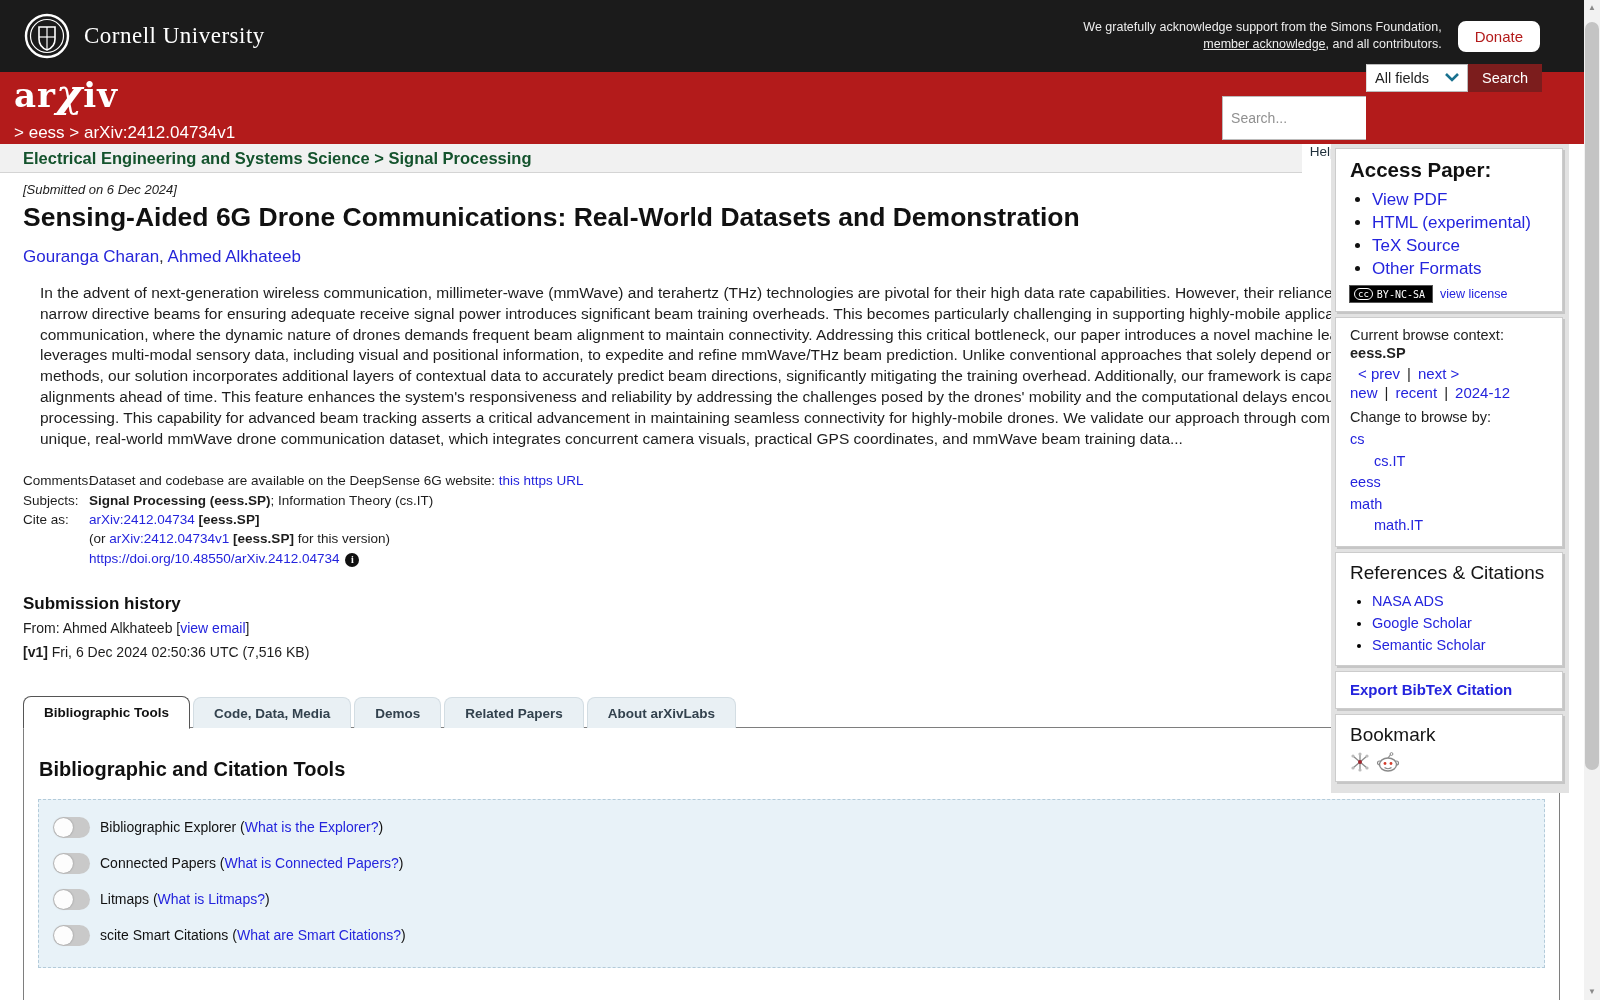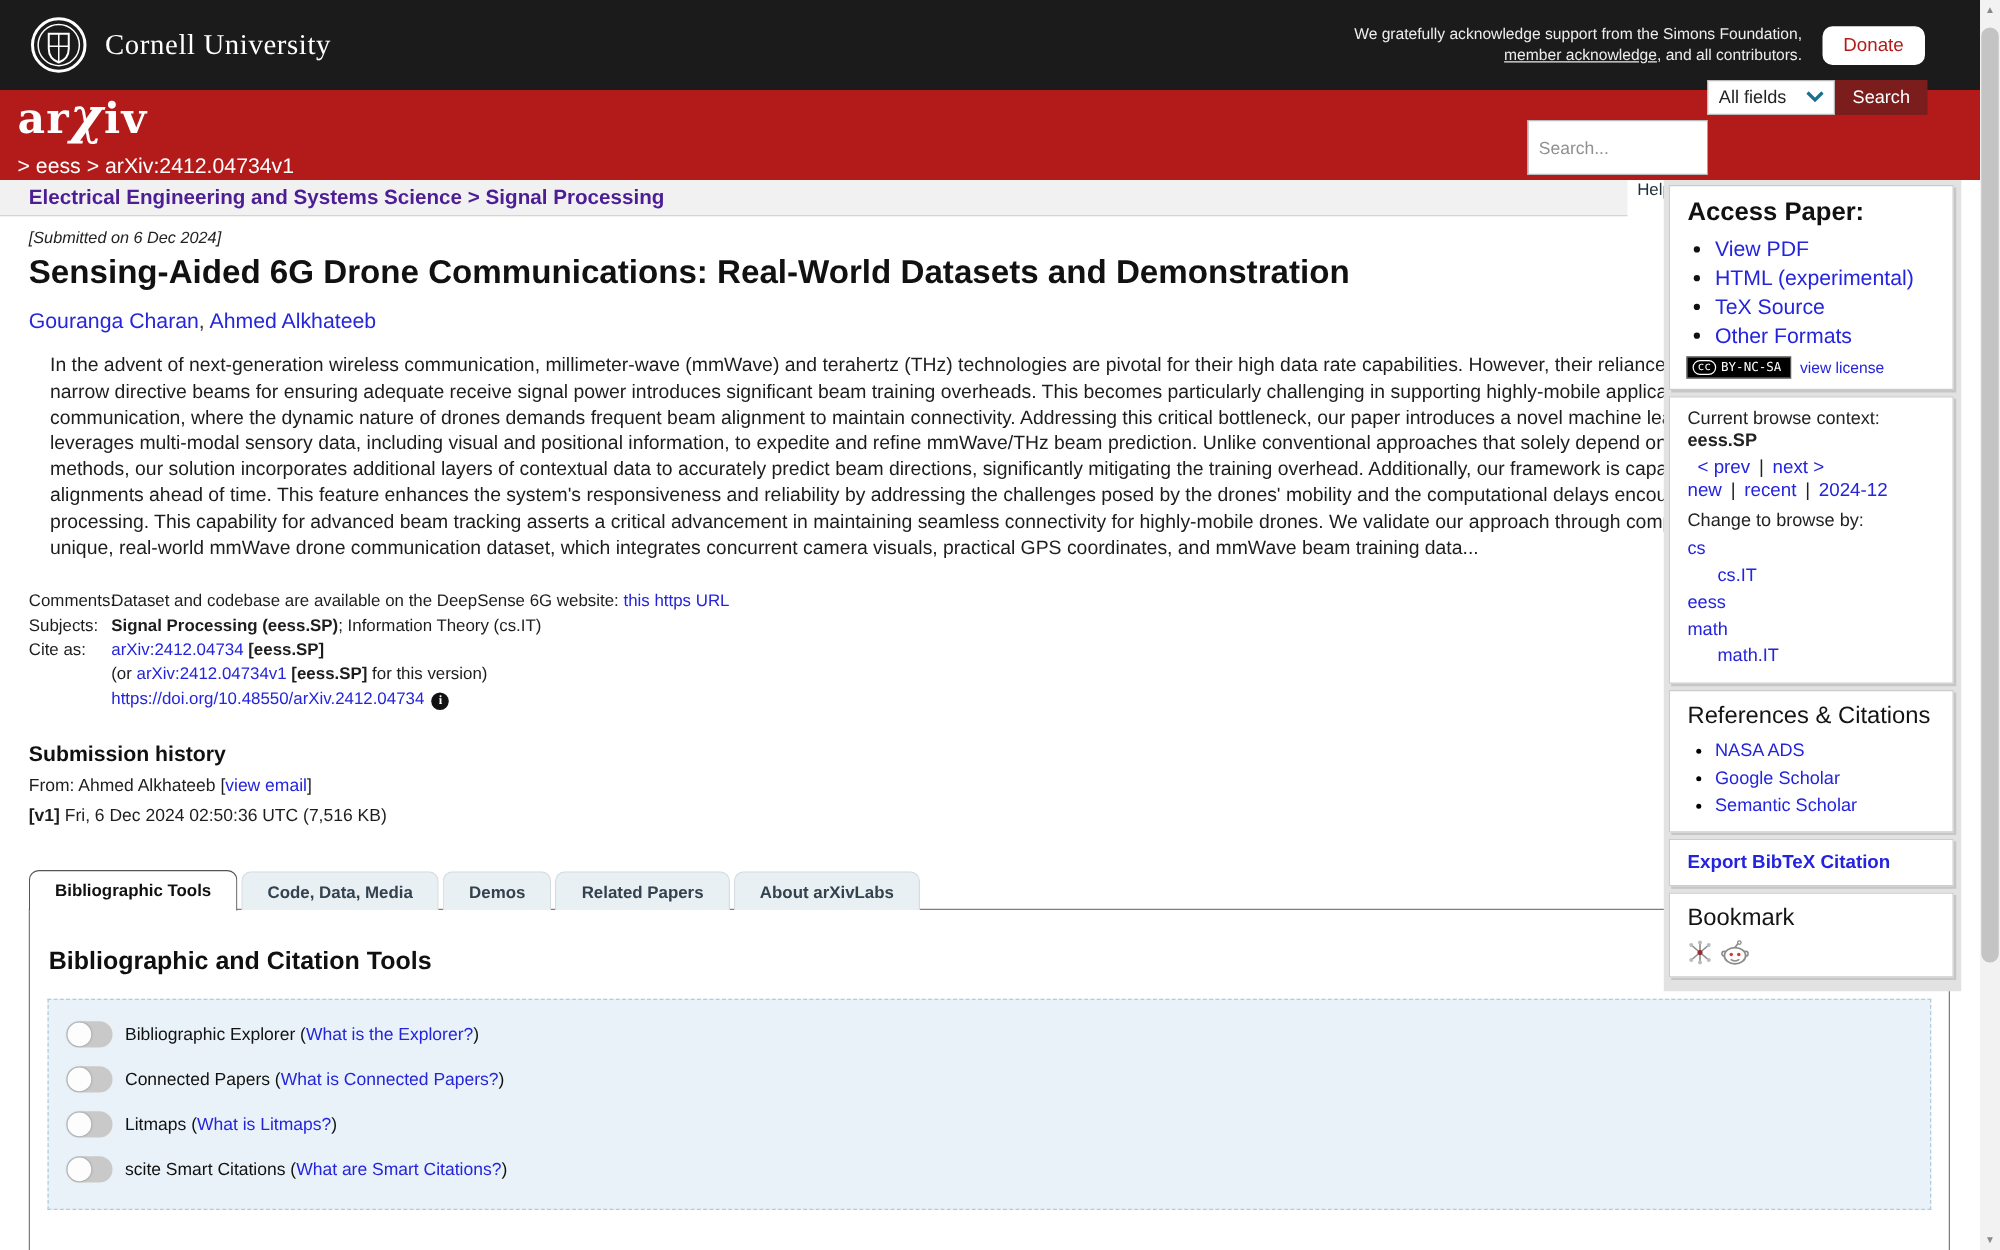--- a/index.html
+++ b/index.html
@@ -36,21 +36,21 @@
   .select-box { width:102px; height:28px; background:#fff; border:1px solid #bbb; border-left:1px solid #ddd;
                 display:flex; align-items:center; justify-content:space-between;
                 padding:0 8px; font-size:14.5px; color:#222; cursor:pointer; }
   .search-btn { height:28px; background:#7c1d1d; color:#fff; border:none; padding:0 14px;
                 font-size:14.5px; cursor:pointer; font-family:inherit; }
   .help-row { font-size:13.5px; color:#20303c; margin-top:4px; }
   .help-row a { color:#20303c; }
 
   
   .subject-bar { width:1302px; height:29px; background:#f1f1f1; border-bottom:1px solid #d4d4d4;
-                 line-height:28px; padding-left:23px; font-size:16.5px; font-weight:bold; color:#4c1d95; }
+                 line-height:28px; padding-left:23px; font-size:16.5px; font-weight:bold; color:#14532d; }
 
   
   main { width:1584px; padding-left:23px; }
   .submitted { margin-top:9px; font-style:italic; font-size:13px; color:#222; }
   .paper-title { margin-top:5px; font-size:26.5px; font-weight:bold; color:#111; }
   .authors { margin-top:14px; font-size:17px; color:#333; }
   .authors a { color:#2626d9; }
   .abstract { margin:16px 46px 0 17px; font-size:15.5px; line-height:20.8px; color:#1d1d1d; }
   .meta { margin-top:22px; font-size:13.5px; color:#1d1d1d; }
   .meta-row { display:flex; line-height:19.3px; }

